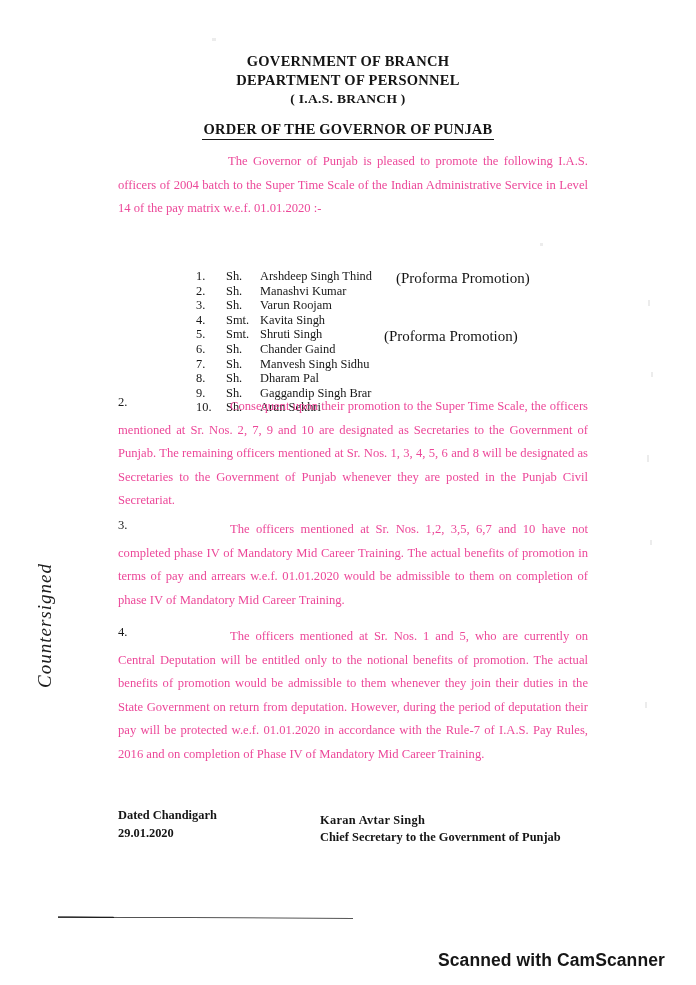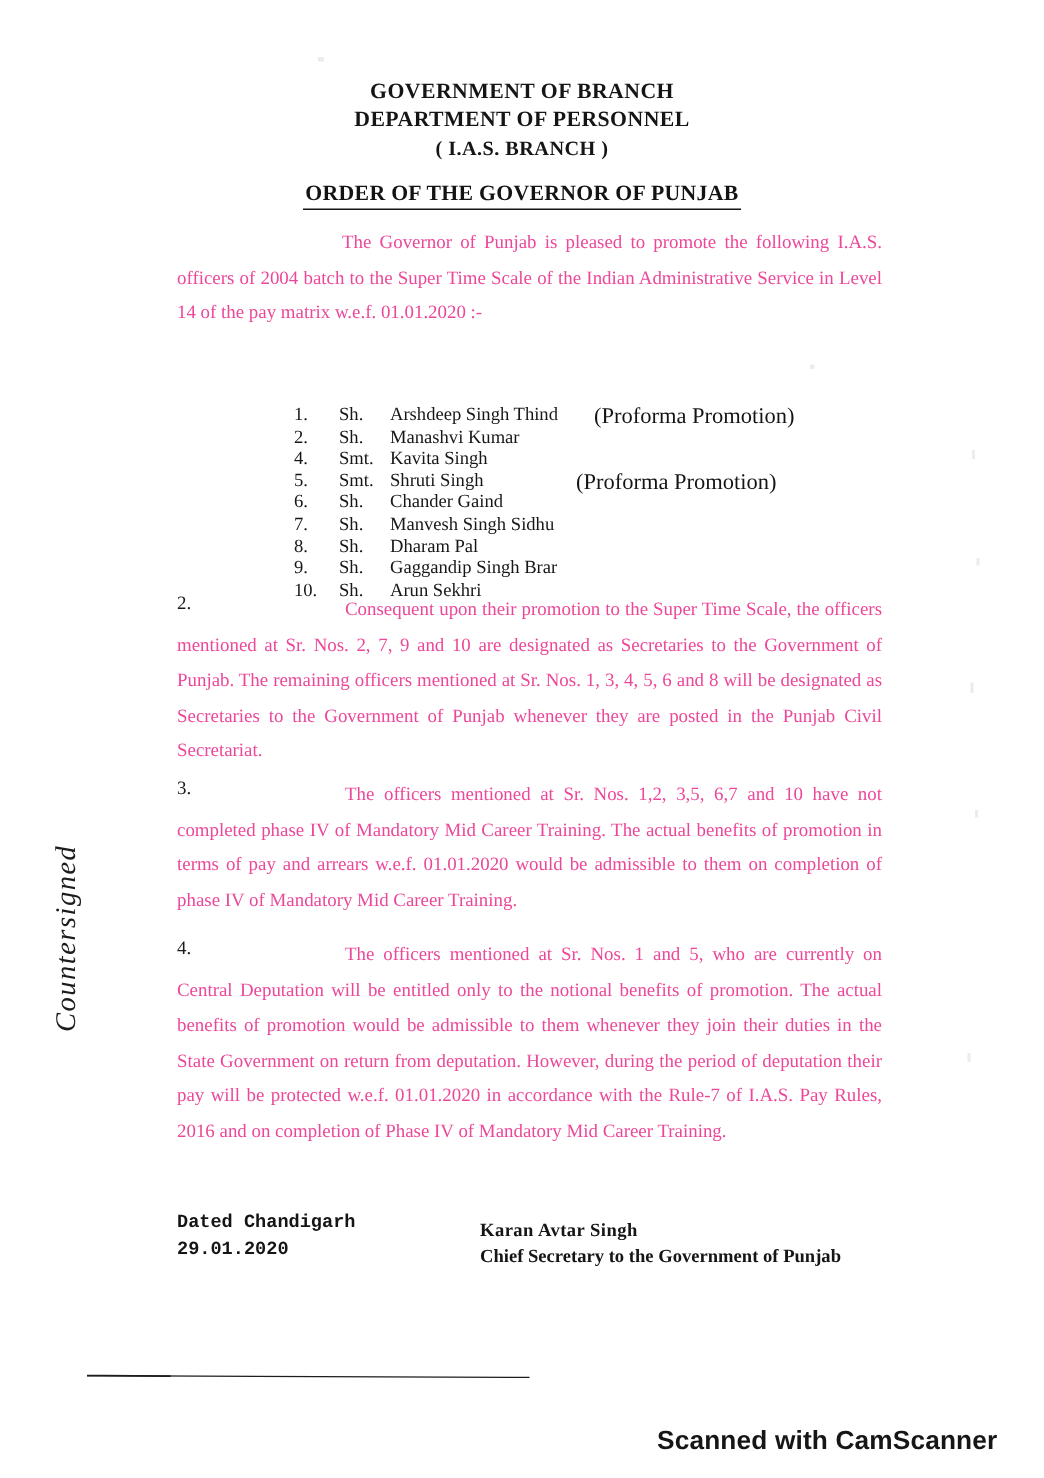--- a/index.html
+++ b/index.html
@@ -162,21 +162,21 @@
     white-space: nowrap;
     margin-top: 40px;
   }
   .off-note.shifted { left: 188px; }
 
   
   #dateblock {
     position: absolute;
     left: 118px;
     top: 806px;
-    font-family: Liberation Mono, monospace;
+    font-family: Liberation Serif, serif;
     font-weight: bold;
     font-size: 12.4px;
     line-height: 18px;
     color: #151515;
   }
   #signblock {
     position: absolute;
     left: 320px;
     top: 812px;
     width: 300px;
@@ -247,20 +247,21 @@
 
   <div class="order-title-wrap">
     <span class="order-title">ORDER  OF THE GOVERNOR OF PUNJAB</span>
   </div>
 
   <div class="para" id="intro">The Governor of  Punjab is pleased to promote the following I.A.S. officers of  2004 batch to the Super Time Scale of  the Indian Administrative Service in Level 14 of the pay matrix w.e.f. 01.01.2020 :-</div>
 
   <div id="officers">
       <div class="off-row"><span class="off-idx">1.</span><span class="off-sal">Sh.</span><span class="off-name">Arshdeep Singh Thind</span><span class="off-note">(Proforma Promotion)</span></div>
       <div class="off-row"><span class="off-idx">2.</span><span class="off-sal">Sh.</span><span class="off-name">Manashvi Kumar</span></div>
+      <div class="off-row"><span class="off-idx">3.</span><span class="off-sal">Sh.</span><span class="off-name">Varun Roojam</span></div>
       <div class="off-row"><span class="off-idx">4.</span><span class="off-sal">Smt.</span><span class="off-name">Kavita Singh</span></div>
       <div class="off-row"><span class="off-idx">5.</span><span class="off-sal">Smt.</span><span class="off-name">Shruti Singh</span><span class="off-note shifted">(Proforma Promotion)</span></div>
       <div class="off-row"><span class="off-idx">6.</span><span class="off-sal">Sh.</span><span class="off-name">Chander Gaind</span></div>
       <div class="off-row"><span class="off-idx">7.</span><span class="off-sal">Sh.</span><span class="off-name">Manvesh Singh Sidhu</span></div>
       <div class="off-row"><span class="off-idx">8.</span><span class="off-sal">Sh.</span><span class="off-name">Dharam Pal</span></div>
       <div class="off-row"><span class="off-idx">9.</span><span class="off-sal">Sh.</span><span class="off-name">Gaggandip Singh Brar</span></div>
       <div class="off-row"><span class="off-idx">10.</span><span class="off-sal">Sh.</span><span class="off-name">Arun Sekhri</span></div>
     </div>
 
   <div class="pmark" style="top:395px;">2.</div>

